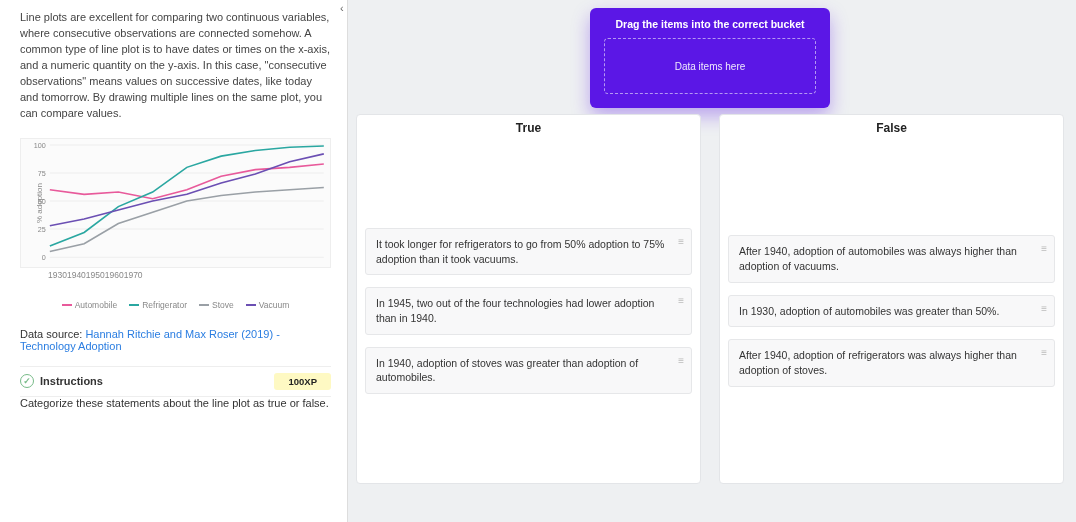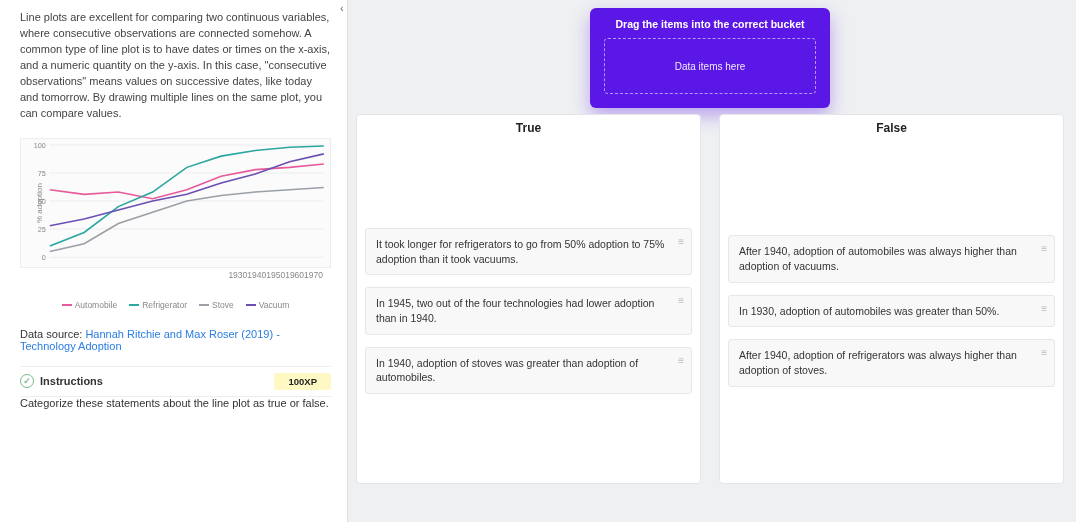--- a/index.html
+++ b/index.html
@@ -59,21 +59,21 @@
     position: absolute;
     left: -2px;
     top: 50%;
     transform: translateY(-50%) rotate(-90deg);
     transform-origin: center;
     font-size: 8px;
     color: #888;
   }
   .ticks-x {
     display: flex;
-    justify-content: flex-end;
+    justify-content: flex-start;
     font-size: 8.5px;
     color: #888;
     padding: 2px 8px 0 28px;
   }
   .legend {
     display: flex;
     gap: 12px;
     justify-content: center;
     font-size: 8.5px;
     color: #888;

